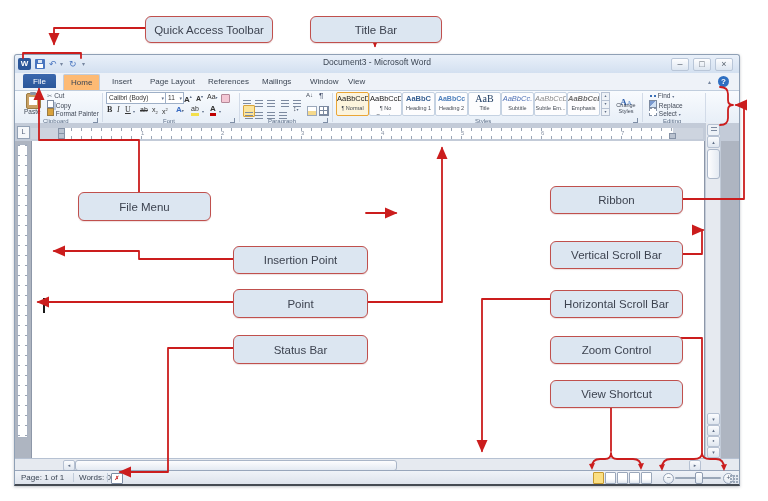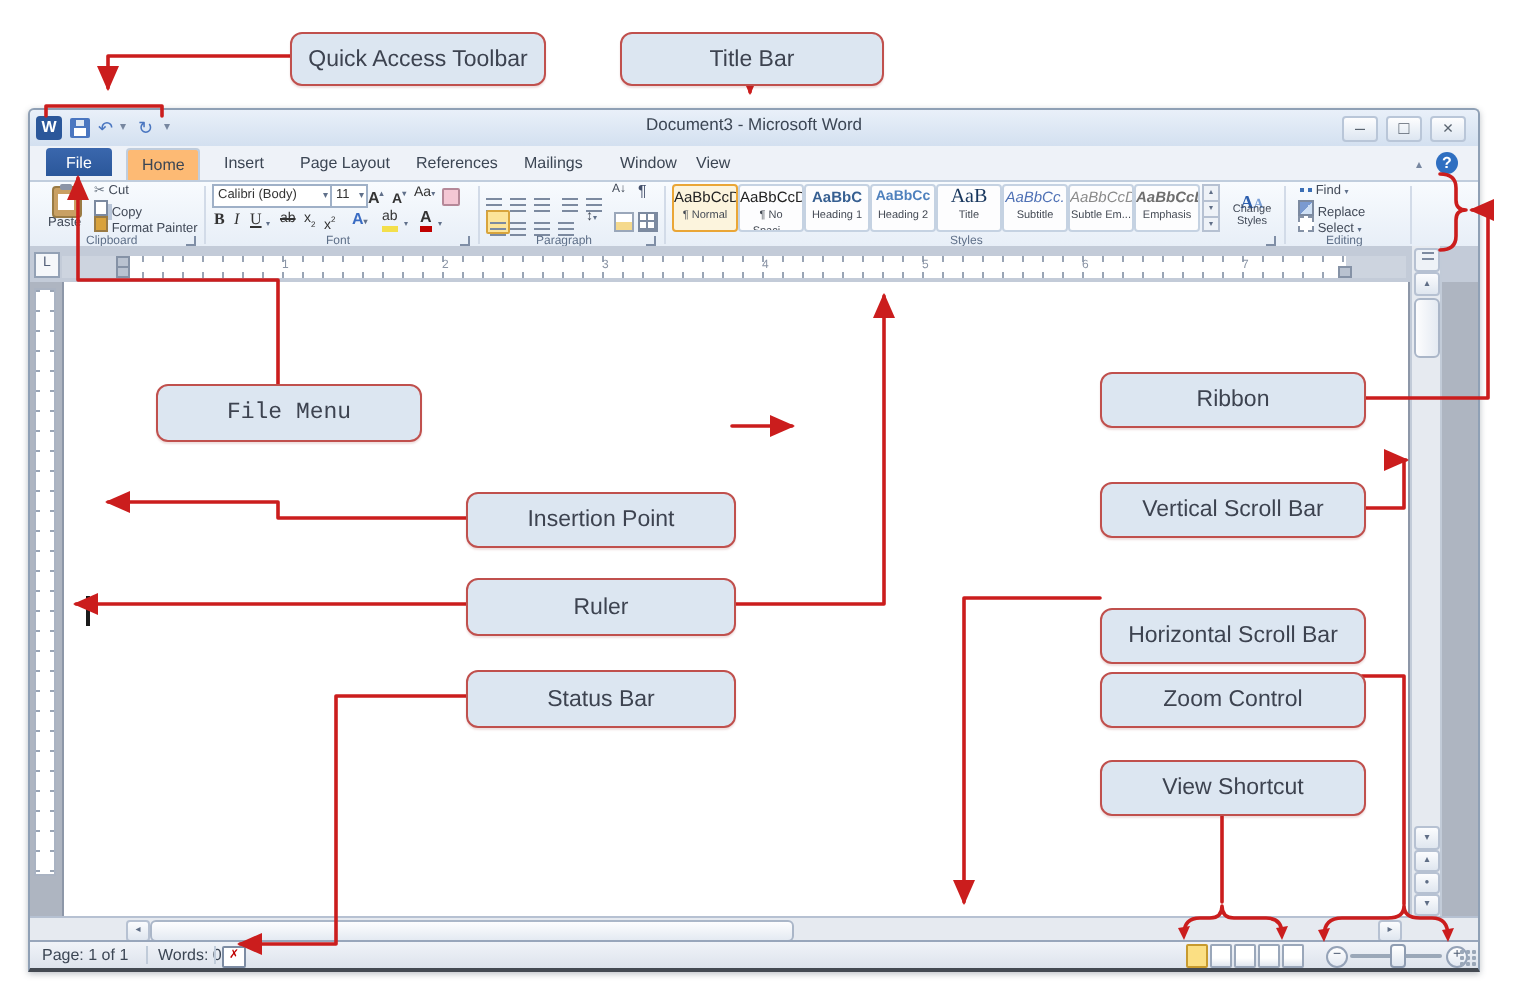--- a/index.html
+++ b/index.html
@@ -356,22 +356,22 @@
     <g fill="#cb1d1d">
       <polygon points="659,465 665,464 662,471"></polygon>
       <polygon points="721,465 727,464 724,471"></polygon>
       <polygon points="589,464 595,463 592,470"></polygon>
       <polygon points="638,464 644,463 641,470"></polygon>
     </g>
   </svg>
 
   <div class="callout" style="left:145px;top:16px;width:126px;height:25px;">Quick Access Toolbar</div>
   <div class="callout" style="left:310px;top:16px;width:130px;height:25px;">Title Bar</div>
-  <div class="callout" style="left:78px;top:192px;width:131px;height:27px;font-family:Liberation Mono, monospace;">File Menu</div>
+  <div class="callout" style="left:78px;top:192px;width:131px;height:27px;">File Menu</div>
   <div class="callout" style="left:233px;top:246px;width:133px;height:26px;">Insertion Point</div>
-  <div class="callout" style="left:233px;top:289px;width:133px;height:27px;">Ruler</div>
+  <div class="callout" style="left:233px;top:289px;width:133px;height:27px;">Point</div>
   <div class="callout" style="left:233px;top:335px;width:133px;height:27px;">Status Bar</div>
   <div class="callout" style="left:550px;top:186px;width:131px;height:26px;">Ribbon</div>
   <div class="callout" style="left:550px;top:241px;width:131px;height:26px;">Vertical Scroll Bar</div>
-  <div class="callout" style="left:550px;top:304px;width:131px;height:26px;">Horizontal Scroll Bar</div>
+  <div class="callout" style="left:550px;top:290px;width:131px;height:26px;">Horizontal Scroll Bar</div>
   <div class="callout" style="left:550px;top:325px;width:131px;height:26px;margin-top:11px;">Zoom Control</div>
   <div class="callout" style="left:550px;top:380px;width:131px;height:26px;">View Shortcut</div>
 </div>
 
 </body></html>

